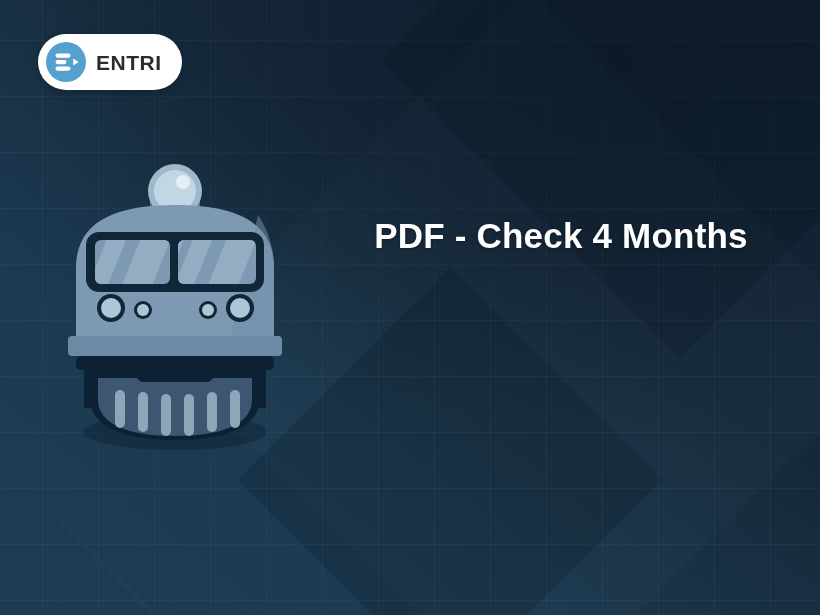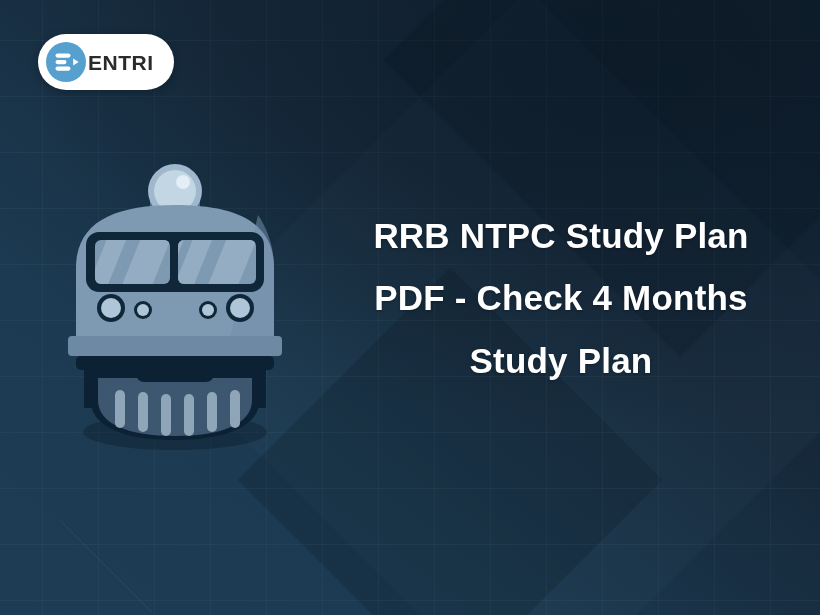--- a/index.html
+++ b/index.html
@@ -85,21 +85,21 @@
   .logo-pill {
     position: absolute;
     left: 38px;
     top: 34px;
     height: 56px;
     padding: 0 20px 0 8px;
     background: #ffffff;
     border-radius: 28px;
     display: flex;
     align-items: center;
-    gap: 2px;
+    gap: 10px;
     box-shadow: 0 2px 8px rgba(0,0,0,0.25);
   }
   .logo-mark {
     width: 40px;
     height: 40px;
     border-radius: 50%;
     background: #55a0ce;
     display: flex;
     align-items: center;
     justify-content: center;
@@ -242,18 +242,16 @@
       <rect x="57" y="230" width="10" height="38" rx="5" fill="#8fa5b8"></rect>
       <rect x="80" y="232" width="10" height="40" rx="5" fill="#8fa5b8"></rect>
       <rect x="103" y="234" width="10" height="42" rx="5" fill="#8fa5b8"></rect>
       <rect x="126" y="234" width="10" height="42" rx="5" fill="#8fa5b8"></rect>
       <rect x="149" y="232" width="10" height="40" rx="5" fill="#8fa5b8"></rect>
       <rect x="172" y="230" width="10" height="38" rx="5" fill="#8fa5b8"></rect>
     </svg>
   </div>
 
   <div class="headline">
-    <span class="line">RRB NTPC Study Plan</span>
     <span class="line">PDF - Check 4 Months</span>
-    <span class="line">Study Plan</span>
   </div>
 
 </div>
 
 </body></html>

